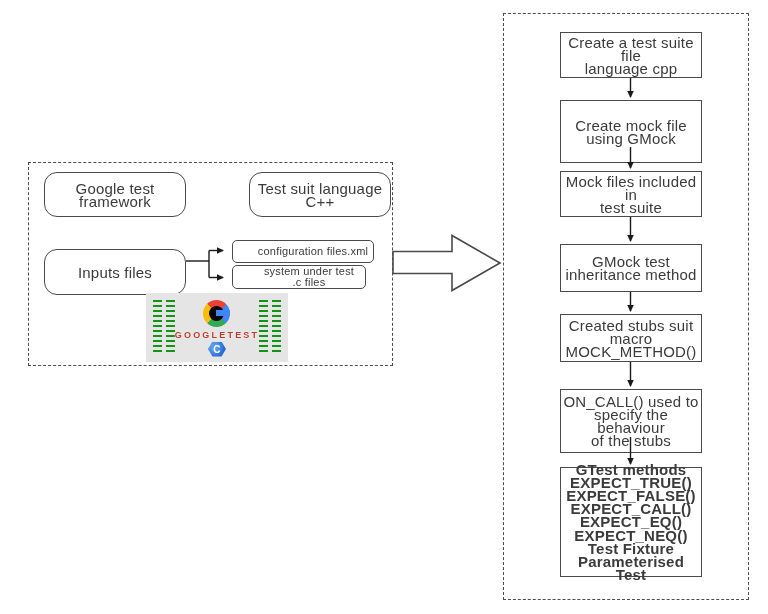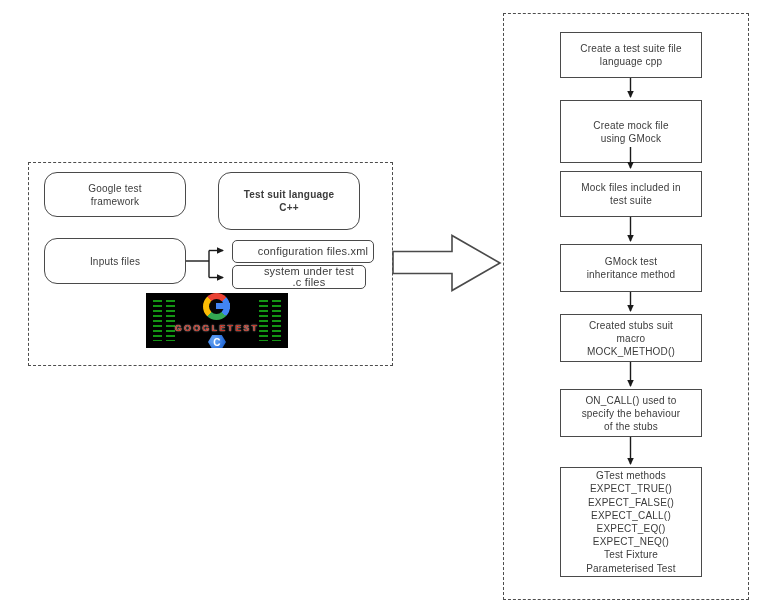--- a/index.html
+++ b/index.html
@@ -21,51 +21,51 @@
   .box{
     position:absolute;
     background:#ffffff;
     border:1.5px solid #4a4a4a;
     display:flex;align-items:center;justify-content:center;
     text-align:center;
     box-sizing:border-box;
   }
   .label{
     white-space:pre-line;
-    font-size:10px;
+    font-size:15px;
     line-height:13px;
     letter-spacing:0.2px;
   }
   .rounded{border-radius:13px;}
   .small-rounded{border-radius:5px;padding-left:20px;}
   .box-framework{left:44px;top:172px;width:142px;height:45px;}
-  .box-language{left:218px;top:172px;width:142px;height:58px;font-weight:bold;}
-  .box-inputs{left:44px;top:238px;width:142px;height:46px;}
+  .box-language{left:249px;top:172px;width:142px;height:45px;}
+  .box-inputs{left:44px;top:249px;width:142px;height:46px;}
   .box-config{left:232px;top:240px;width:142px;height:23px;}
   .box-system{left:232px;top:265px;width:134px;height:24px;}
   .box-small .label{font-size:11px;line-height:11px;}
   
   .step{left:560px;width:142px;}
   .step1{top:32px;height:46px;}
   .step2{top:100px;height:63px;}
   .step3{top:171px;height:46px;text-align:center;}
   .step4{top:244px;height:48px;}
   .step5{top:314px;height:48px;}
-  .step6{top:389px;height:48px;}
-  .step7{top:467px;height:110px;}
+  .step6{top:389px;height:64px;}
+  .step7{top:467px;height:110px;font-weight:bold;}
   .step7 .label{line-height:13.2px;}
   
   .overlay{
     position:absolute;left:0;top:0;width:768px;height:614px;
     pointer-events:none;
   }
   
   .logo-box{
-    position:absolute;left:146px;top:293px;width:142px;height:55px;
-    background:#000000;
+    position:absolute;left:146px;top:293px;width:142px;height:69px;
+    background:#e5e5e5;
     display:flex;align-items:center;justify-content:center;
     overflow:hidden;
   }
   .code-strip{
     position:absolute;top:7px;bottom:7px;width:22px;
     display:flex;gap:4px;
   }
   .code-strip.left{left:7px;}
   .code-strip.right{right:7px;}
   .code-col{

